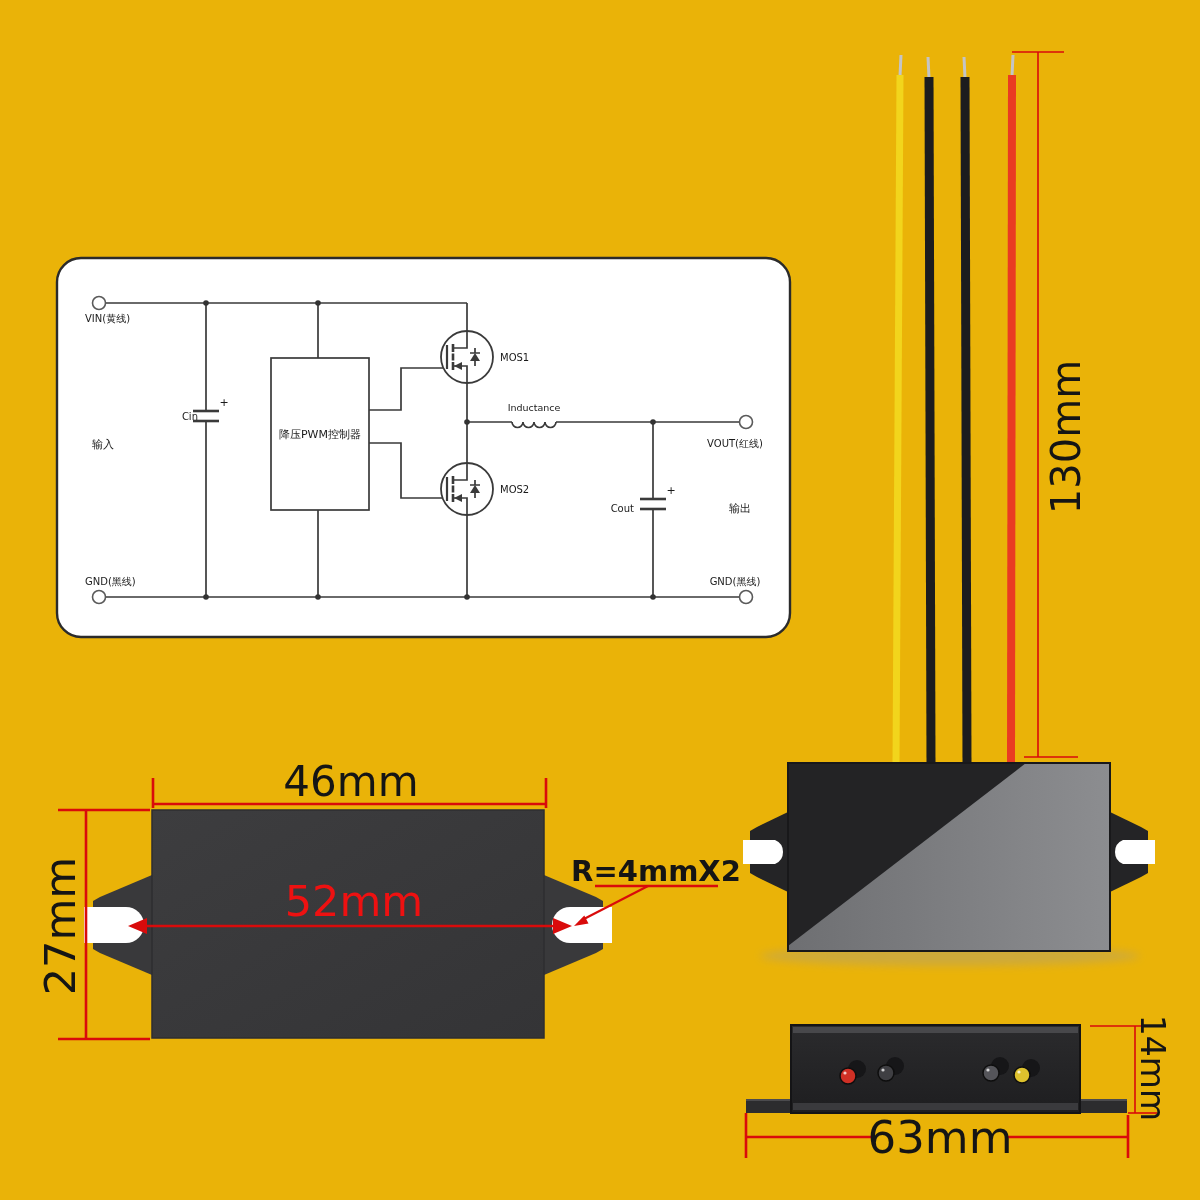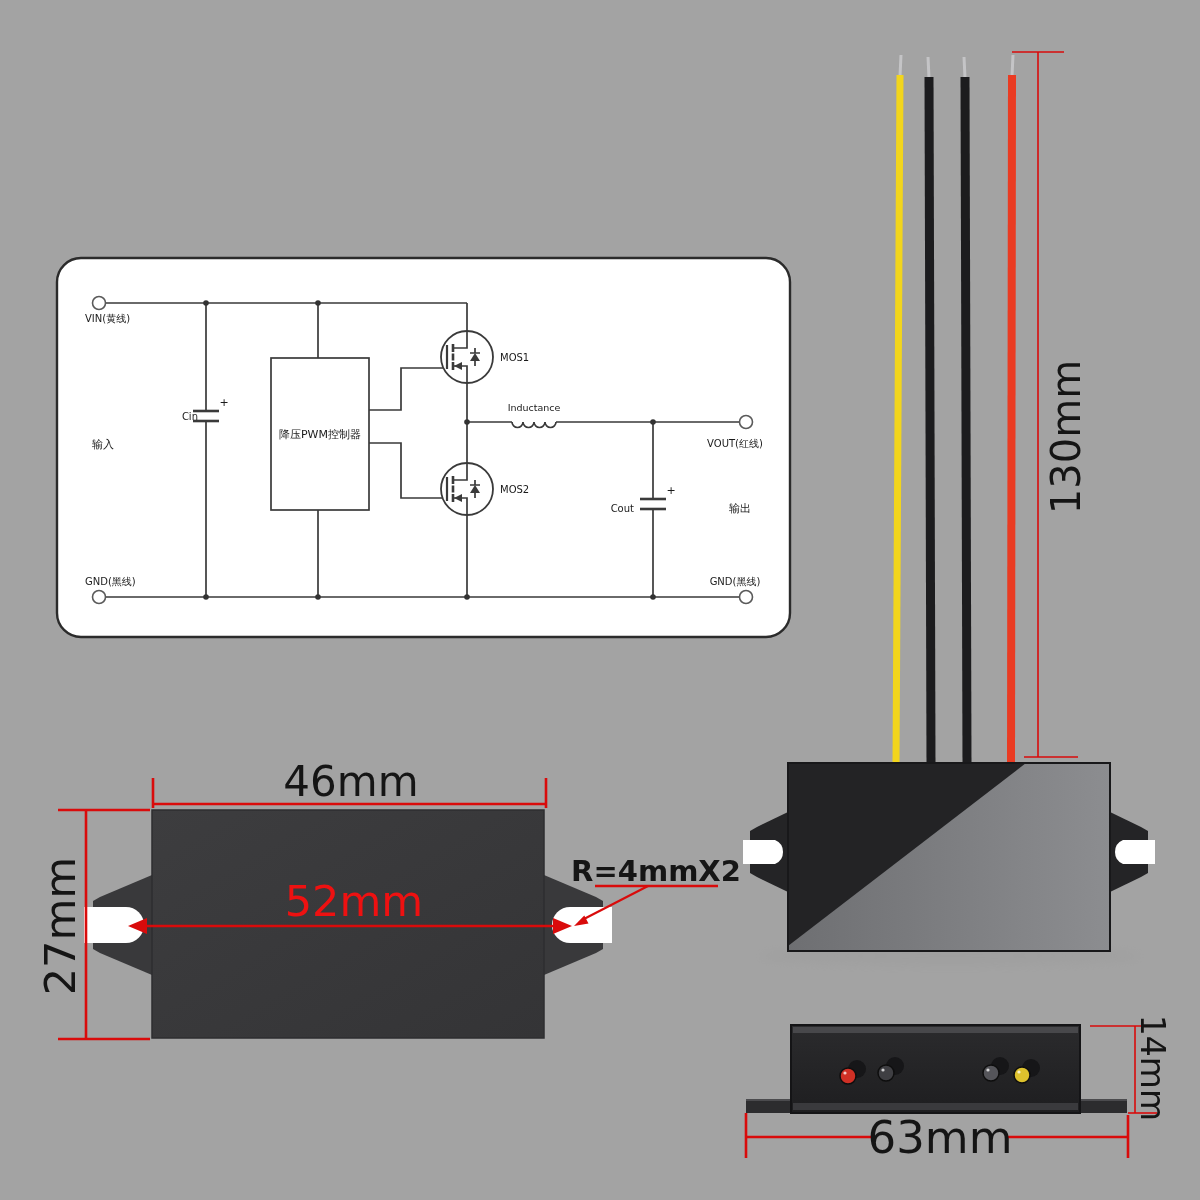--- a/index.html
+++ b/index.html
@@ -1,16 +1,16 @@
 <!DOCTYPE html>
 <html><head>
 <meta charset="utf-8">
 <style>
   html,body{margin:0;padding:0;background:#ffffff;}
-  .canvas{position:relative;width:1200px;height:1200px;background:#a3a3a3;overflow:hidden;}
+  .canvas{position:relative;width:1200px;height:1200px;background:#eab308;overflow:hidden;}
   svg{position:absolute;left:0;top:0;}
   text{font-family:"DejaVu Sans","Liberation Sans",sans-serif;fill:#1a1a1a;}
   .schem-line{stroke:#3a3a3a;stroke-width:1.7;fill:none;}
   .schem-thick{stroke:#3a3a3a;stroke-width:2.6;fill:none;}
   .dim-red{stroke:#d90b0b;stroke-width:2.6;fill:none;}
   .dim-red-thin{stroke:#d90b0b;stroke-width:1.6;fill:none;}
   .dim-text{fill:#151515;}
   .red-text{fill:#ee1111;}
 </style>
 </head>

